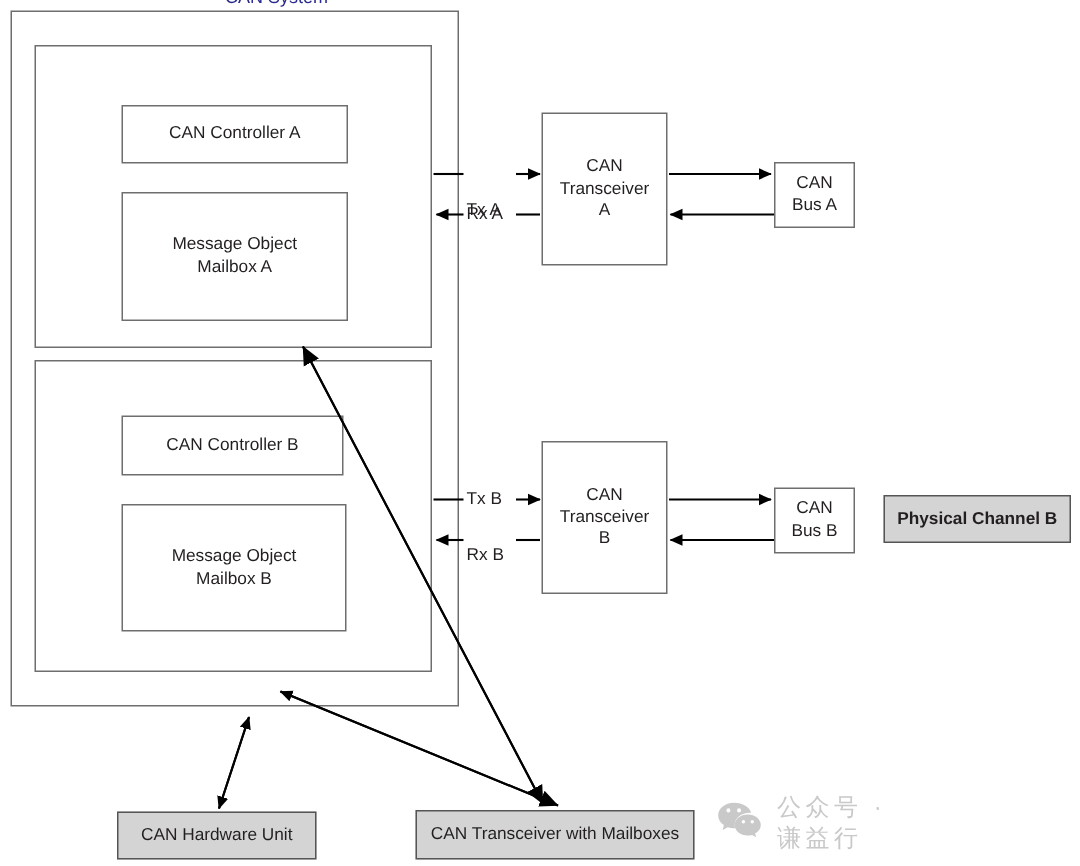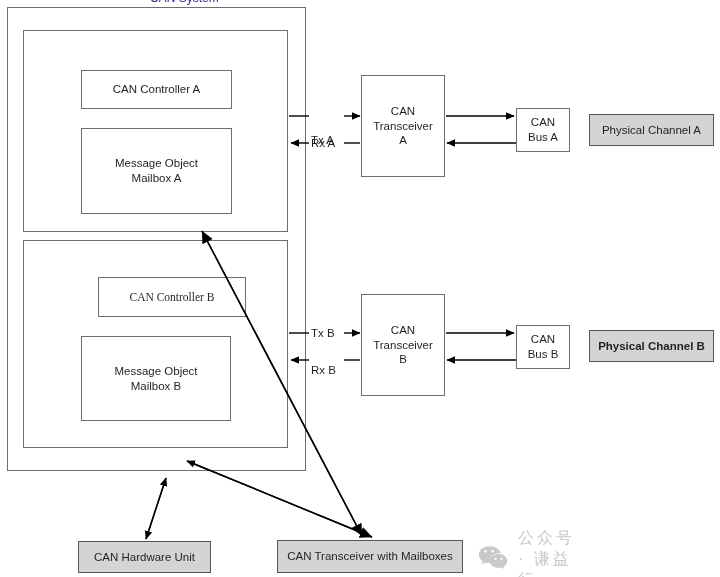--- a/index.html
+++ b/index.html
@@ -11,20 +11,21 @@
     font-family: "Liberation Sans", sans-serif;
     width: 720px;
     height: 577px;
     overflow: hidden;
   }
   #canvas {
     position: relative;
     width: 584px;
     height: 577px;
     background: #ffffff;
+    padding-left: 11px;
   }
   .box {
     position: absolute;
     box-sizing: border-box;
     border: 1px solid #6e6e6e;
     background: #ffffff;
     display: flex;
     align-items: center;
     justify-content: center;
     text-align: center;
@@ -96,40 +97,39 @@
 
   <div class="box container-box" style="left:23px; top:30px; width:265px; height:202px;"></div>
 
   <div class="box" style="left:81px; top:70px; width:151px; height:39px;">CAN Controller A</div>
 
   <div class="box" style="left:81px; top:128px; width:151px; height:86px;">Message Object
 Mailbox A</div>
 
   <div class="box container-box" style="left:23px; top:240px; width:265px; height:208px;"></div>
 
-  <div class="box" style="left:98px; top:277px; width:148px; height:40px;font-family:Liberation Serif, serif;">CAN Controller B</div>
+  <div class="box" style="left:81px; top:277px; width:148px; height:40px;">CAN Controller B</div>
 
   <div class="box" style="left:81px; top:336px; width:150px; height:85px;">Message Object
 Mailbox B</div>
 
   <div class="box" style="left:361px; top:75px; width:84px; height:102px;">CAN
 Transceiver
 A</div>
 
   <div class="box" style="left:361px; top:294px; width:84px; height:102px;">CAN
 Transceiver
 B</div>
 
   <div class="box" style="left:516px; top:108px; width:54px; height:44px;">CAN
 Bus A</div>
 
   <div class="box" style="left:516px; top:325px; width:54px; height:44px;">CAN
 Bus B</div>
 
-  <div class="box gray" style="left:589px; top:114px; width:125px; height:32px;">Physical Channel A</div>
 
   <div class="box gray" style="left:589px; top:330px; width:125px; height:32px;font-weight:bold;">Physical Channel B</div>
 
   <div class="box gray" style="left:78px; top:541px; width:133px; height:32px;">CAN Hardware Unit</div>
 
   <div class="box gray" style="left:277px; top:540px; width:186px; height:33px;">CAN Transceiver with Mailboxes</div>
 
   <div class="label" style="left:311px; top:110px;margin-top:24px;">Tx A</div>
   <div class="label" style="left:311px; top:137px;">Rx A</div>
   <div class="label" style="left:311px; top:327px;">Tx B</div>

